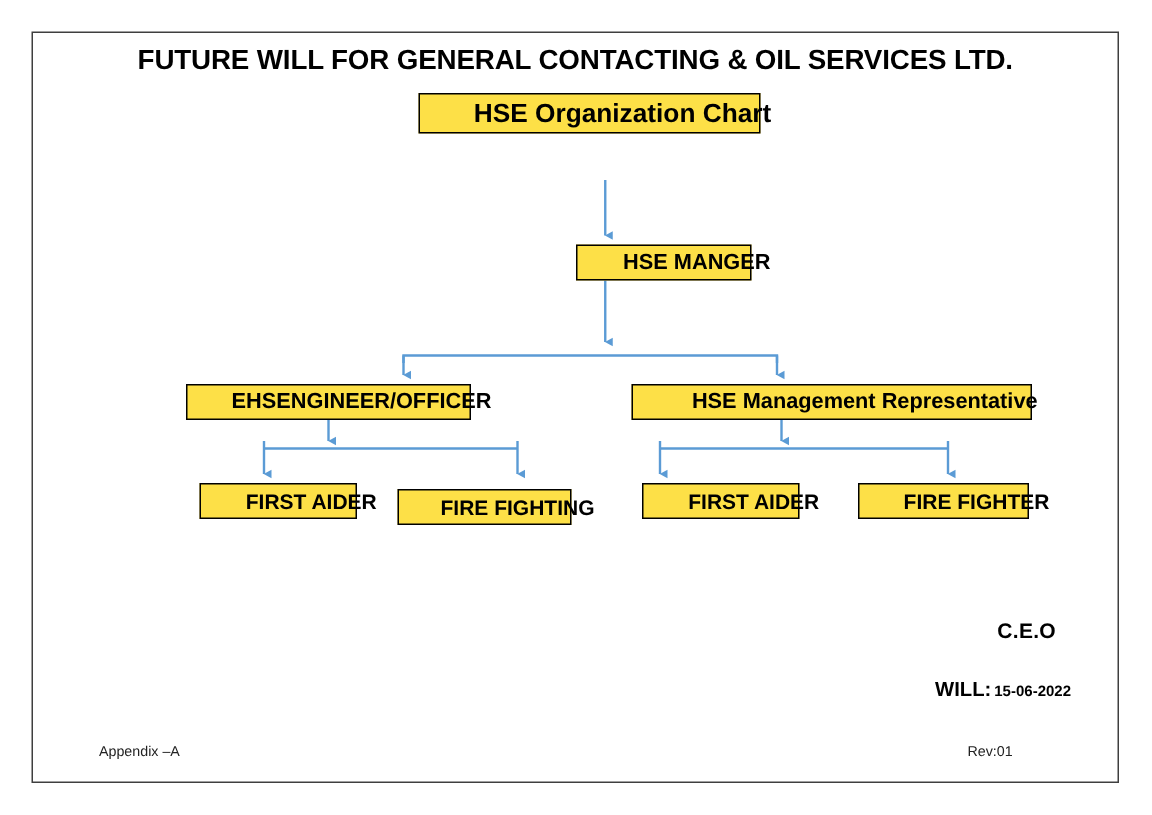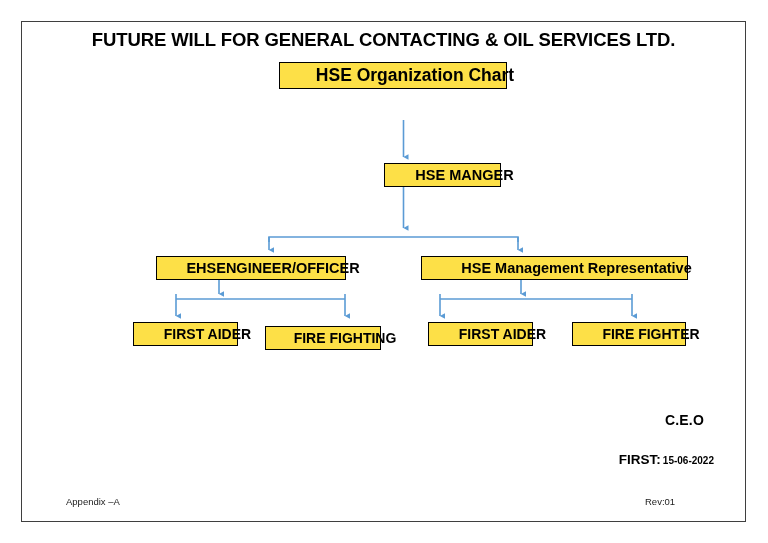--- a/index.html
+++ b/index.html
@@ -66,21 +66,20 @@
     font-size: 14.5px;
   }
   #node-hse-manager {
     left: 345px; top: 163px; width: 117px; height: 24px;
     font-size: 14.5px;
     margin-left: 39px;
   }
   #node-ehs-engineer {
     left: 124px; top: 256px; width: 190px; height: 24px;
     font-size: 14.5px;
-    margin-left: 32px;
   }
   #node-hse-mgmt-rep {
     left: 421px; top: 256px; width: 267px; height: 24px;
     font-size: 14.5px;
   }
   #node-first-aider-left {
     left: 133px; top: 322px; width: 105px; height: 24px;
     font-size: 14px;
   }
   #node-fire-fighting {
@@ -191,20 +190,20 @@
 
   <div class="node" id="node-fire-fighting">FIRE FIGHTING</div>
 
   <div class="node" id="node-first-aider-right">FIRST AIDER</div>
 
   <div class="node" id="node-fire-fighter">FIRE FIGHTER</div>
 
   <div id="ceo-label">C.E.O</div>
 
   <div id="date-block">
-    <span>FIRST:</span><span class="date-value">15-06-2022</span>
+    <span>WILL:</span><span class="date-value">15-06-2022</span>
   </div>
 
   <div id="appendix-label">Appendix –A</div>
 
   <div id="rev-label">Rev:01</div>
 
 </div>
 
 </body></html>

